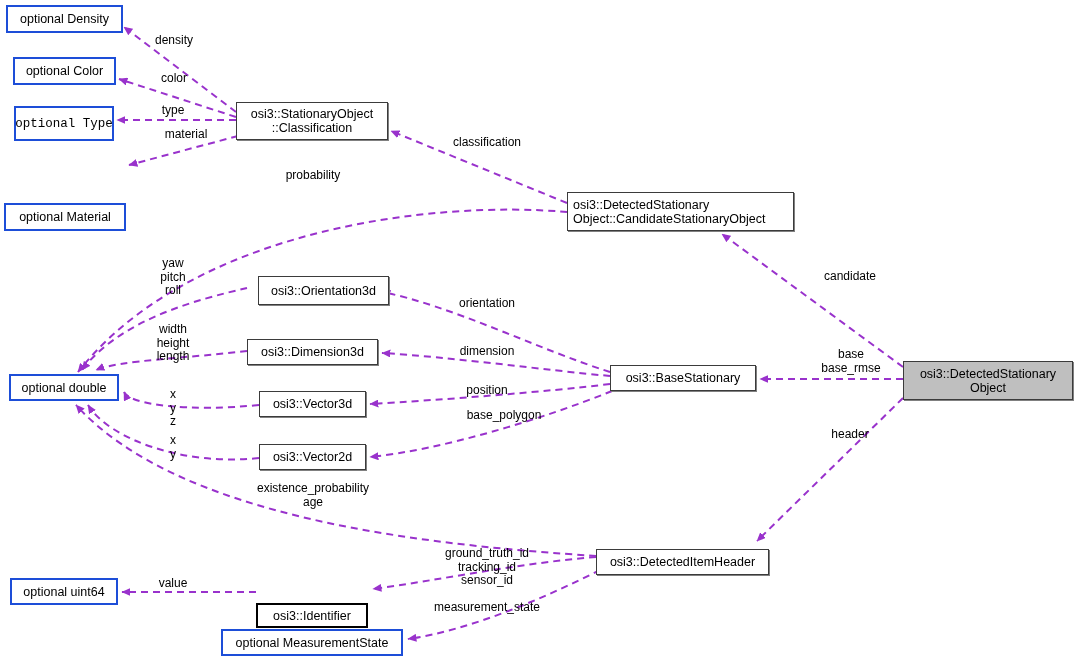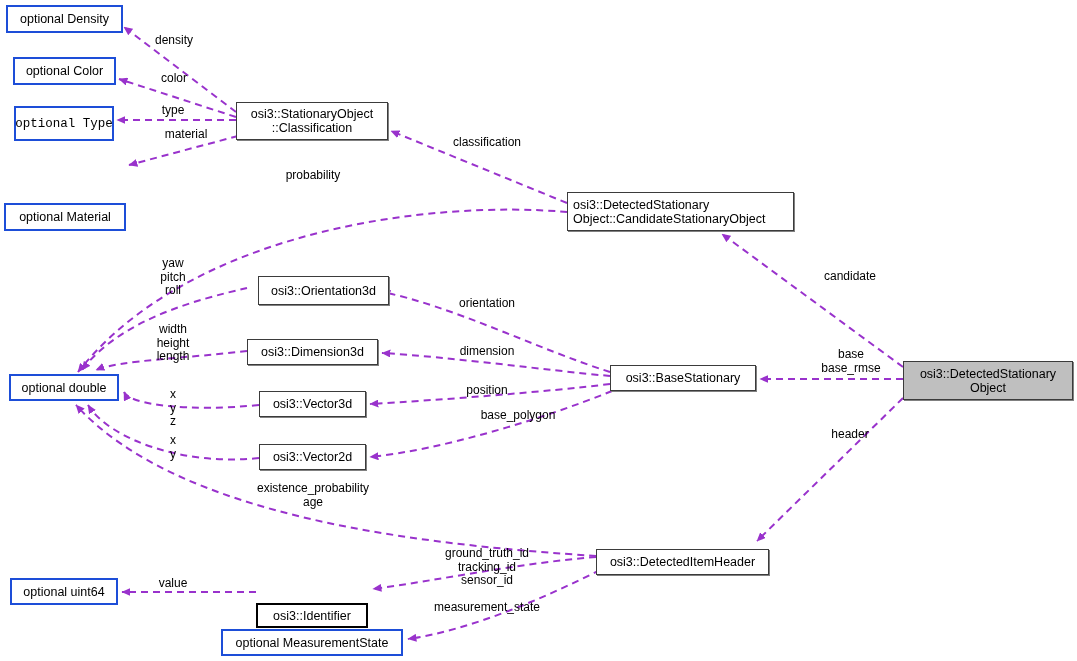--- a/index.html
+++ b/index.html
@@ -159,21 +159,21 @@
   <div class="edge-label" style="left:174px; top:128px;padding-left:24px;">material</div>
   <div class="edge-label" style="left:487px; top:136px;">classification</div>
   <div class="edge-label" style="left:313px; top:169px;">probability</div>
   <div class="edge-label" style="left:850px; top:270px;">candidate</div>
   <div class="edge-label" style="left:851px; top:348px;">base
 base_rmse</div>
   <div class="edge-label" style="left:850px; top:428px;">header</div>
   <div class="edge-label" style="left:487px; top:297px;">orientation</div>
   <div class="edge-label" style="left:487px; top:345px;">dimension</div>
   <div class="edge-label" style="left:487px; top:384px;">position</div>
-  <div class="edge-label" style="left:498px; top:409px;padding-left:40px;">base_polygon</div>
+  <div class="edge-label" style="left:484px; top:409px;padding-left:40px;">base_polygon</div>
   <div class="edge-label" style="left:173px; top:257px;">yaw
 pitch
 roll</div>
   <div class="edge-label" style="left:173px; top:323px;">width
 height
 length</div>
   <div class="edge-label" style="left:173px; top:388px;">x
 y
 z</div>
   <div class="edge-label" style="left:173px; top:434px;">x

